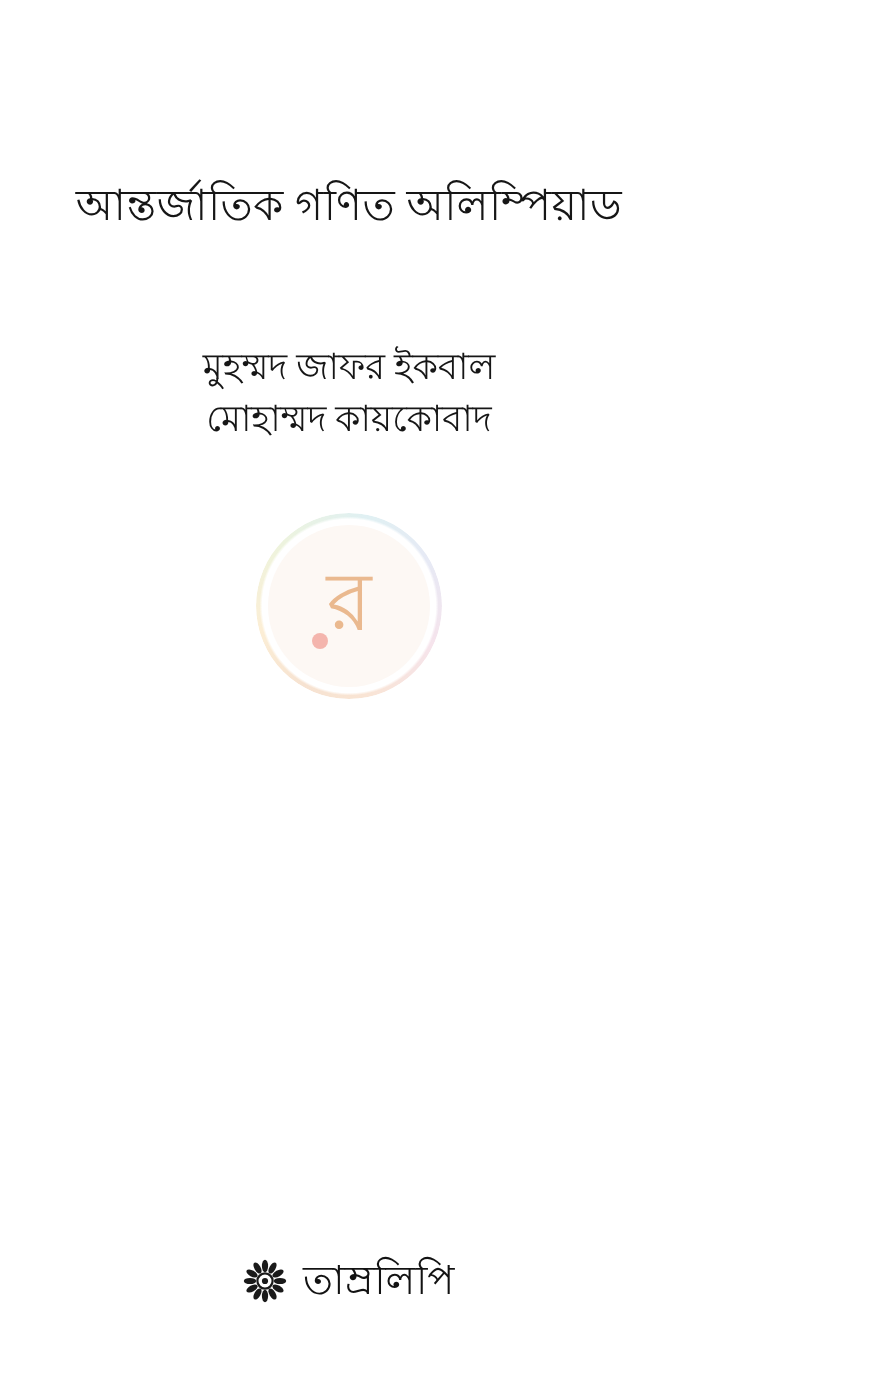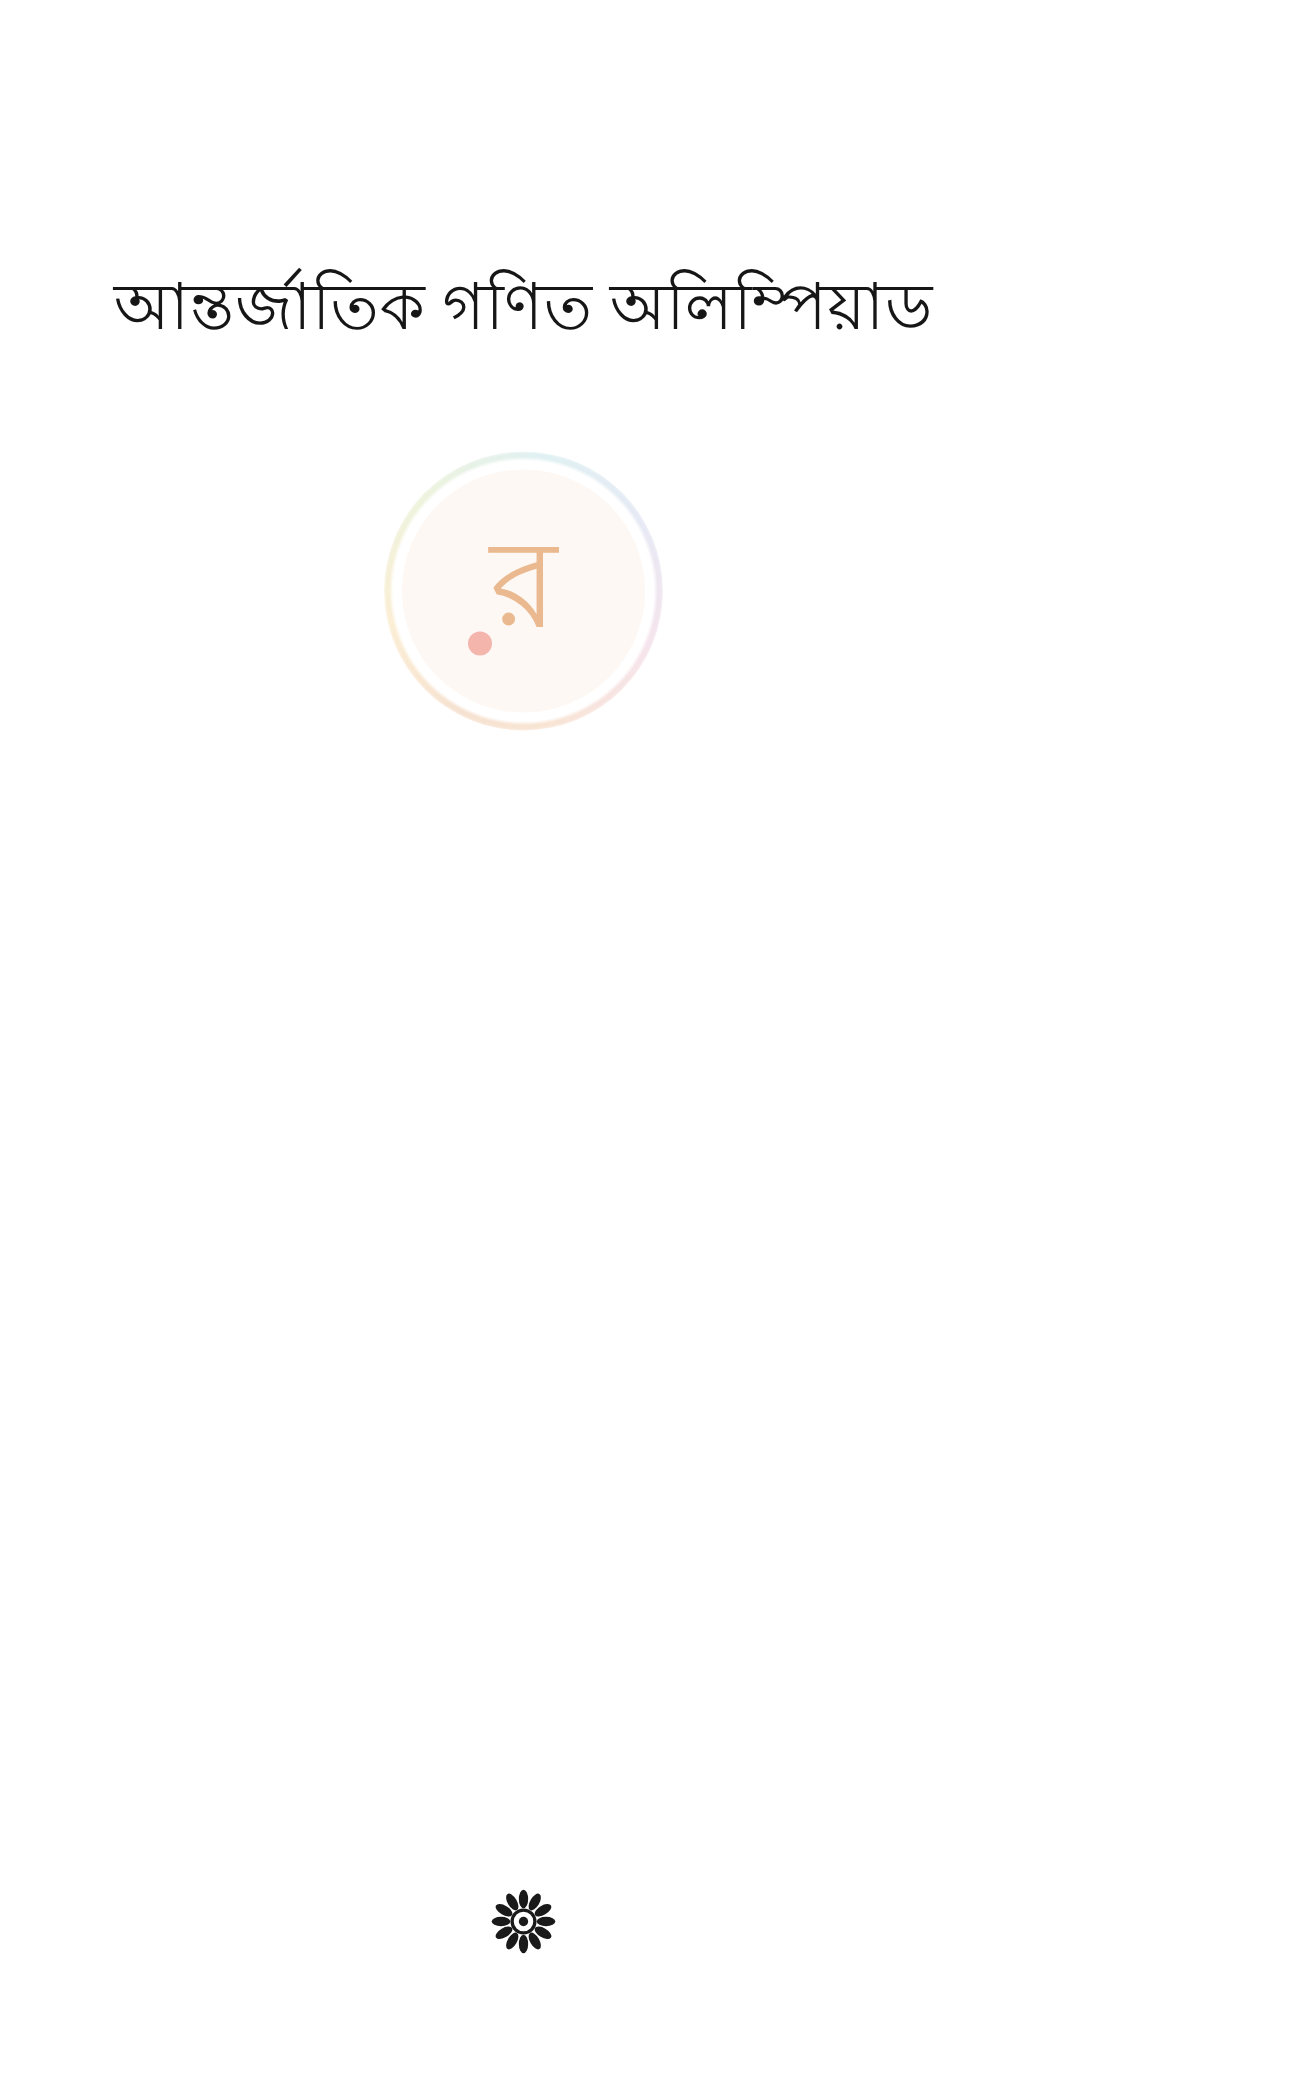--- a/index.html
+++ b/index.html
@@ -169,20 +169,24 @@
 </style>
 </head>
 <body>
 
 <div class="page">
 
   <div class="title-block">
     <h1 class="book-title">আন্তর্জাতিক গণিত অলিম্পিয়াড</h1>
   </div>
 
+  <div class="authors-block">
+    <div class="author-name">মুহম্মদ জাফর ইকবাল</div>
+    <div class="author-name">মোহাম্মদ কায়কোবাদ</div>
+  </div>
 
   <div class="emblem-wrap">
     <div class="emblem-ring"></div>
     <div class="emblem-inner"></div>
     <div class="emblem-glyph">র</div>
     <div class="emblem-dot"></div>
   </div>
 
   <div class="publisher">
     <span class="publisher-mark">
@@ -224,15 +228,16 @@
               </g>
             <g transform="rotate(330)">
                 <ellipse cx="0" cy="-15" rx="3.1" ry="6.2"></ellipse>
               </g>
           </g>
           <circle cx="0" cy="0" r="7.6" fill="none" stroke="#1a1a1a" stroke-width="2.2"></circle>
           <circle cx="0" cy="0" r="3.1" fill="#1a1a1a"></circle>
         </g>
       </svg>
     </span>
+    <span class="publisher-name">তাম্রলিপি</span>
   </div>
 
 </div>
 
 </body></html>

